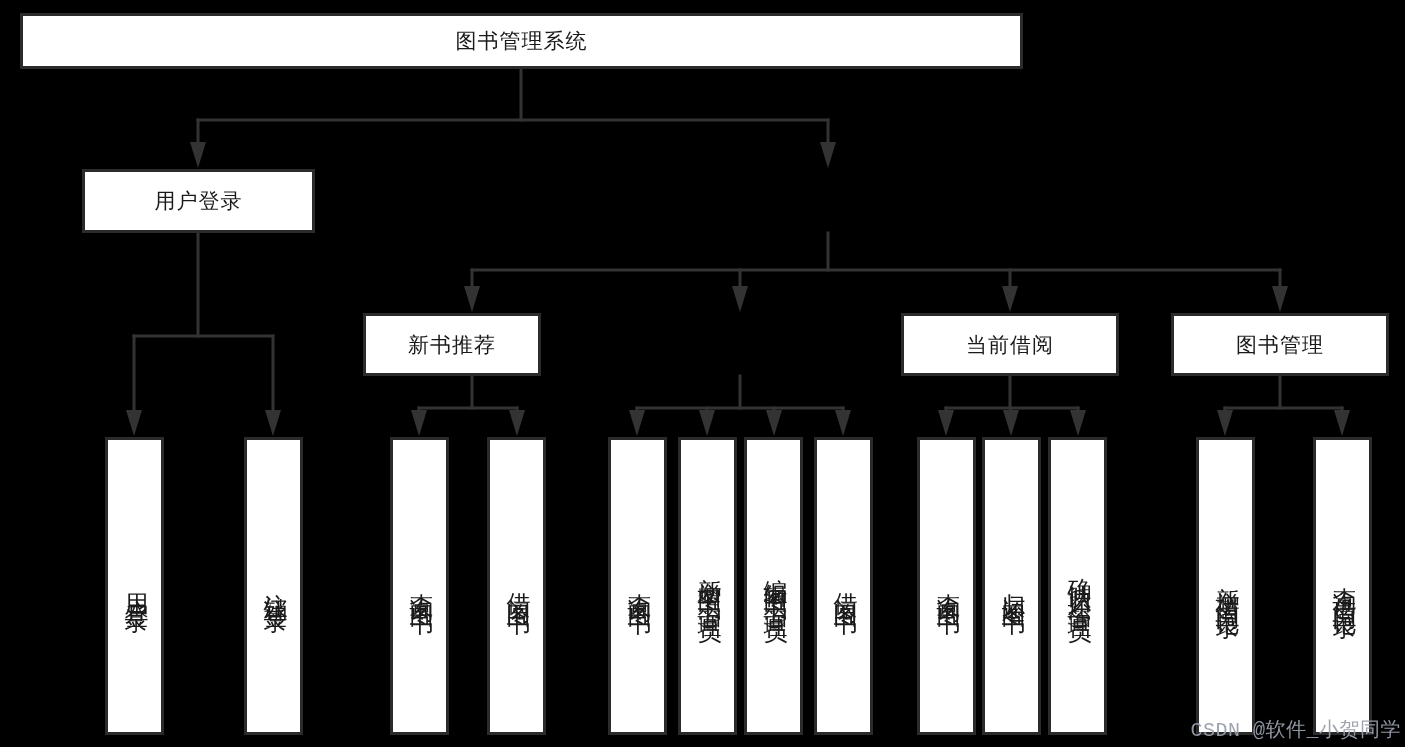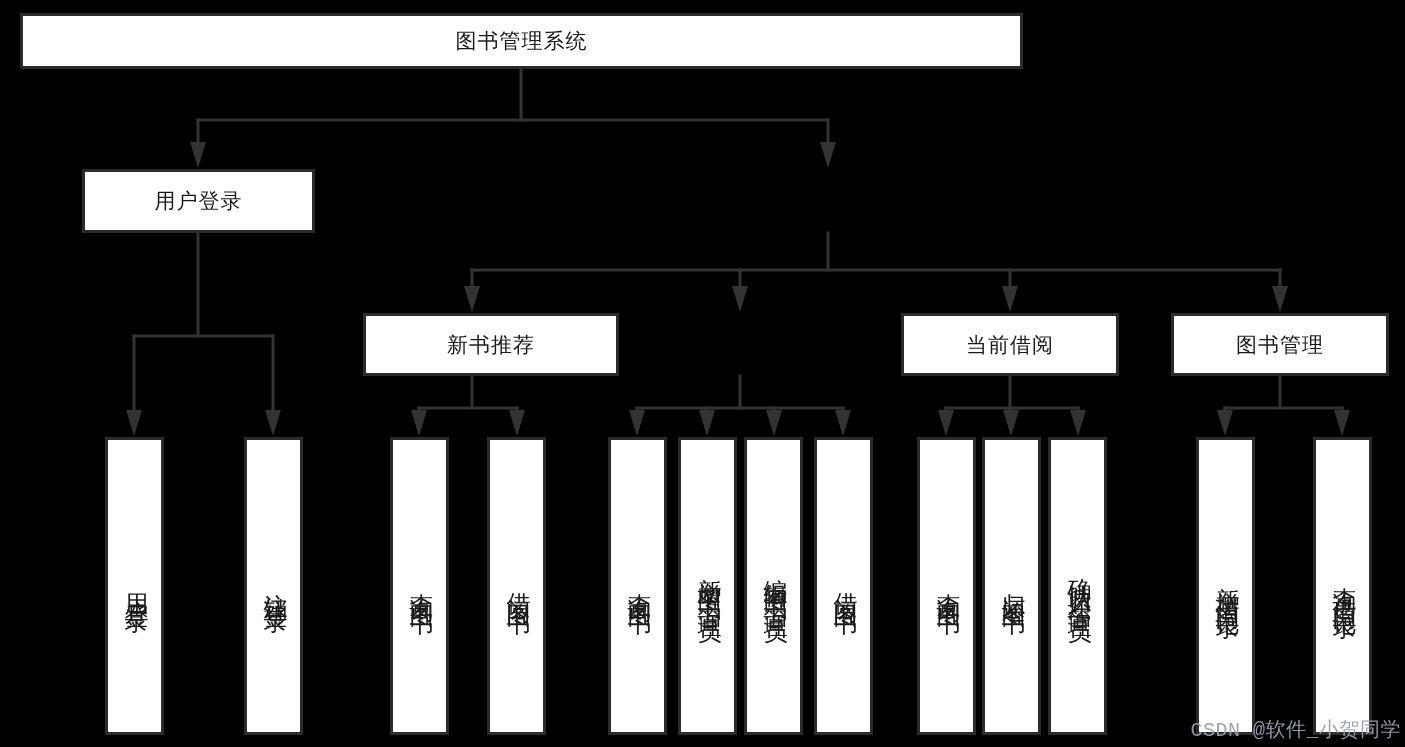--- a/index.html
+++ b/index.html
@@ -91,21 +91,21 @@
       <path d="M1070 410 H1086 L1078 436 Z"></path>
       <path d="M1217 410 H1233 L1225 436 Z"></path>
       <path d="M1334 410 H1350 L1342 436 Z"></path>
     </g>
   </svg>
 
   <div class="box hbox" style="left:20px;top:13px;width:1003px;height:56px">图书管理系统</div>
 
   <div class="box hbox" style="left:82px;top:169px;width:233px;height:64px">用户登录</div>
 
-  <div class="box hbox" style="left:363px;top:313px;width:256px;height:63px">新书推荐</div>
+  <div class="box hbox" style="left:363px;top:313px;width:178px;height:63px">新书推荐</div>
   <div class="box hbox" style="left:901px;top:313px;width:218px;height:63px">当前借阅</div>
   <div class="box hbox" style="left:1171px;top:313px;width:218px;height:63px">图书管理</div>
 
   <div class="box vbox" style="left:105px">用户登录</div>
   <div class="box vbox" style="left:244px">注销登录</div>
 
   <div class="box vbox" style="left:390px">查询图书</div>
   <div class="box vbox" style="left:487px">借阅图书</div>
 
   <div class="box vbox" style="left:608px">查询图书</div>

